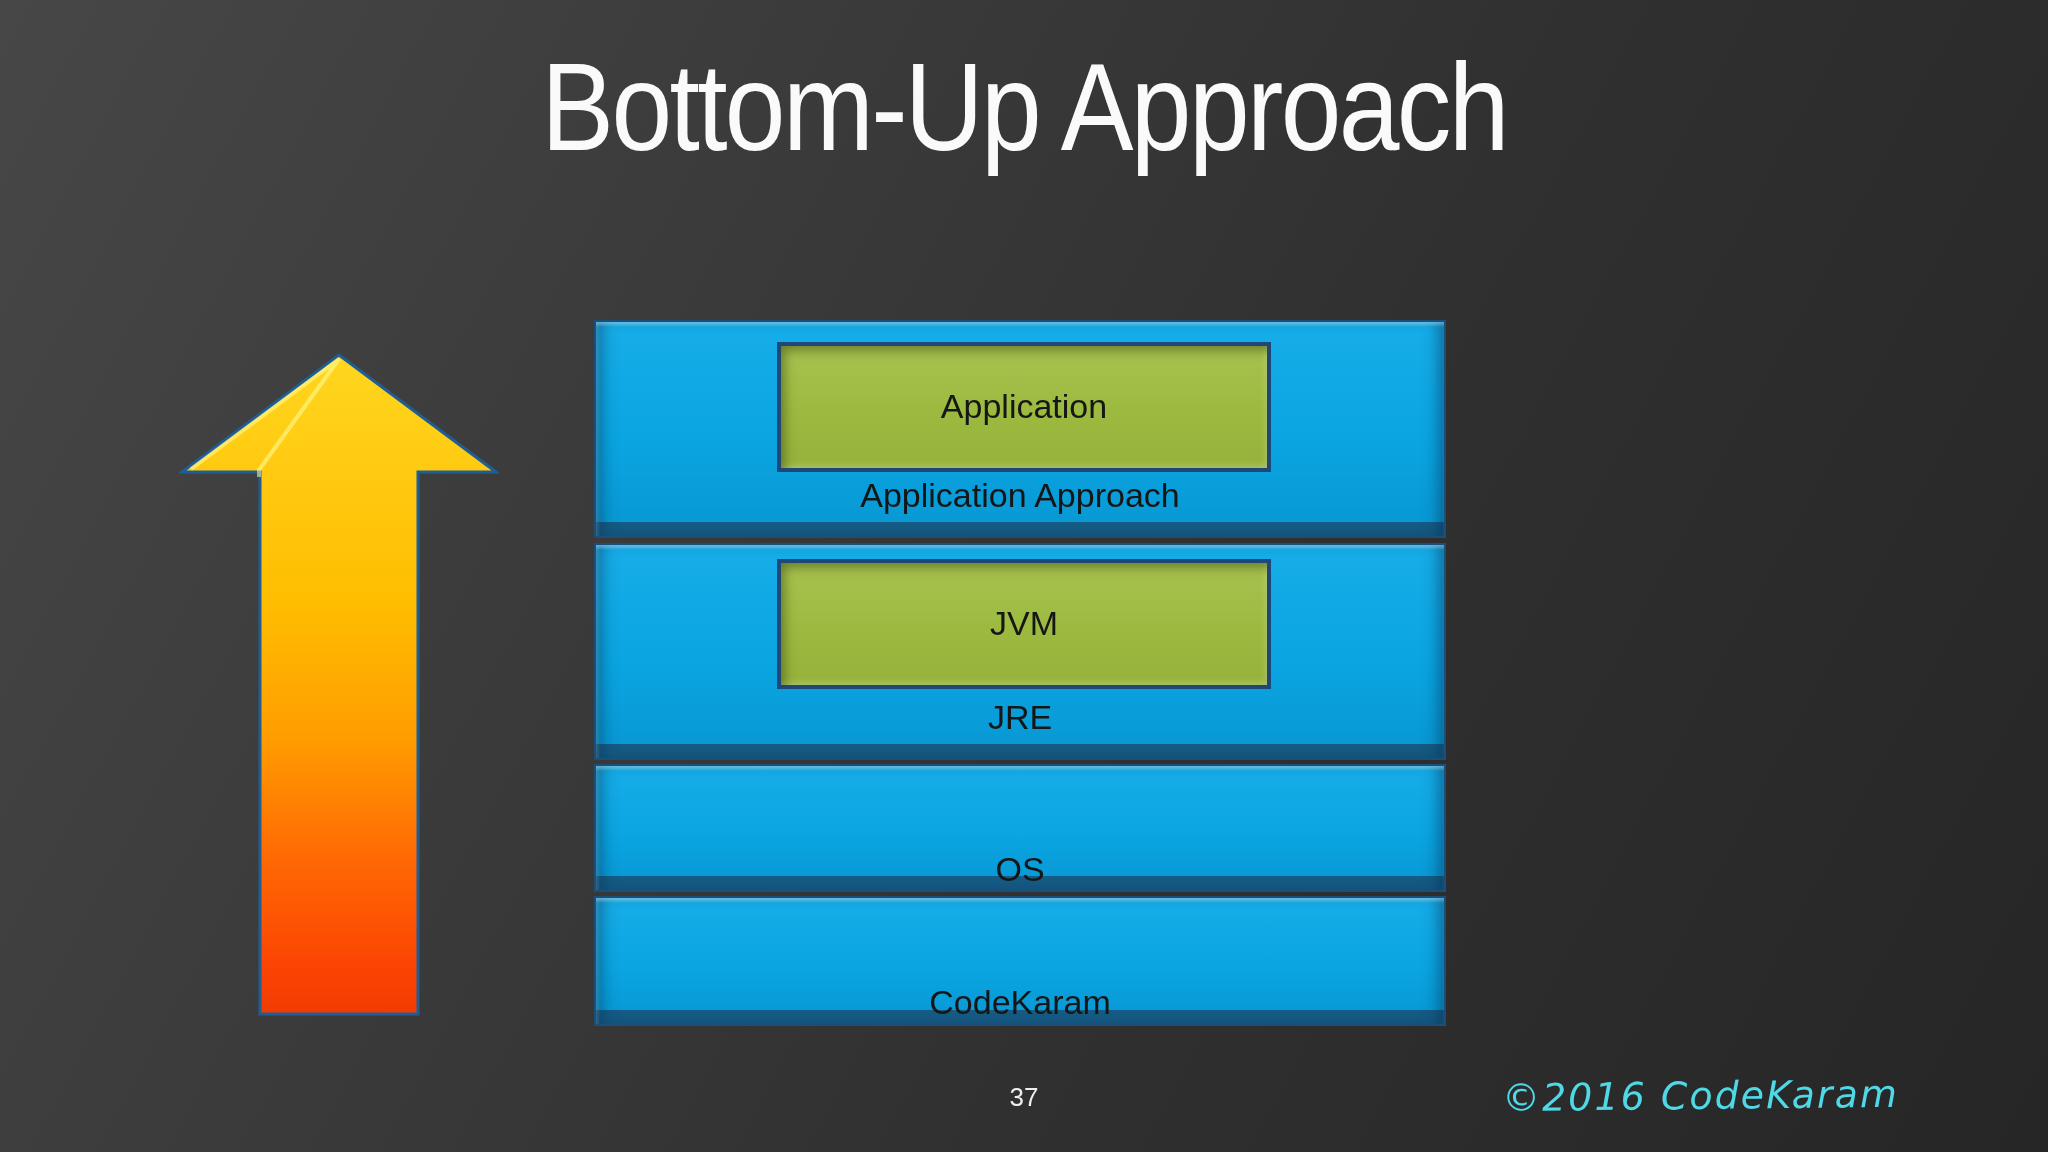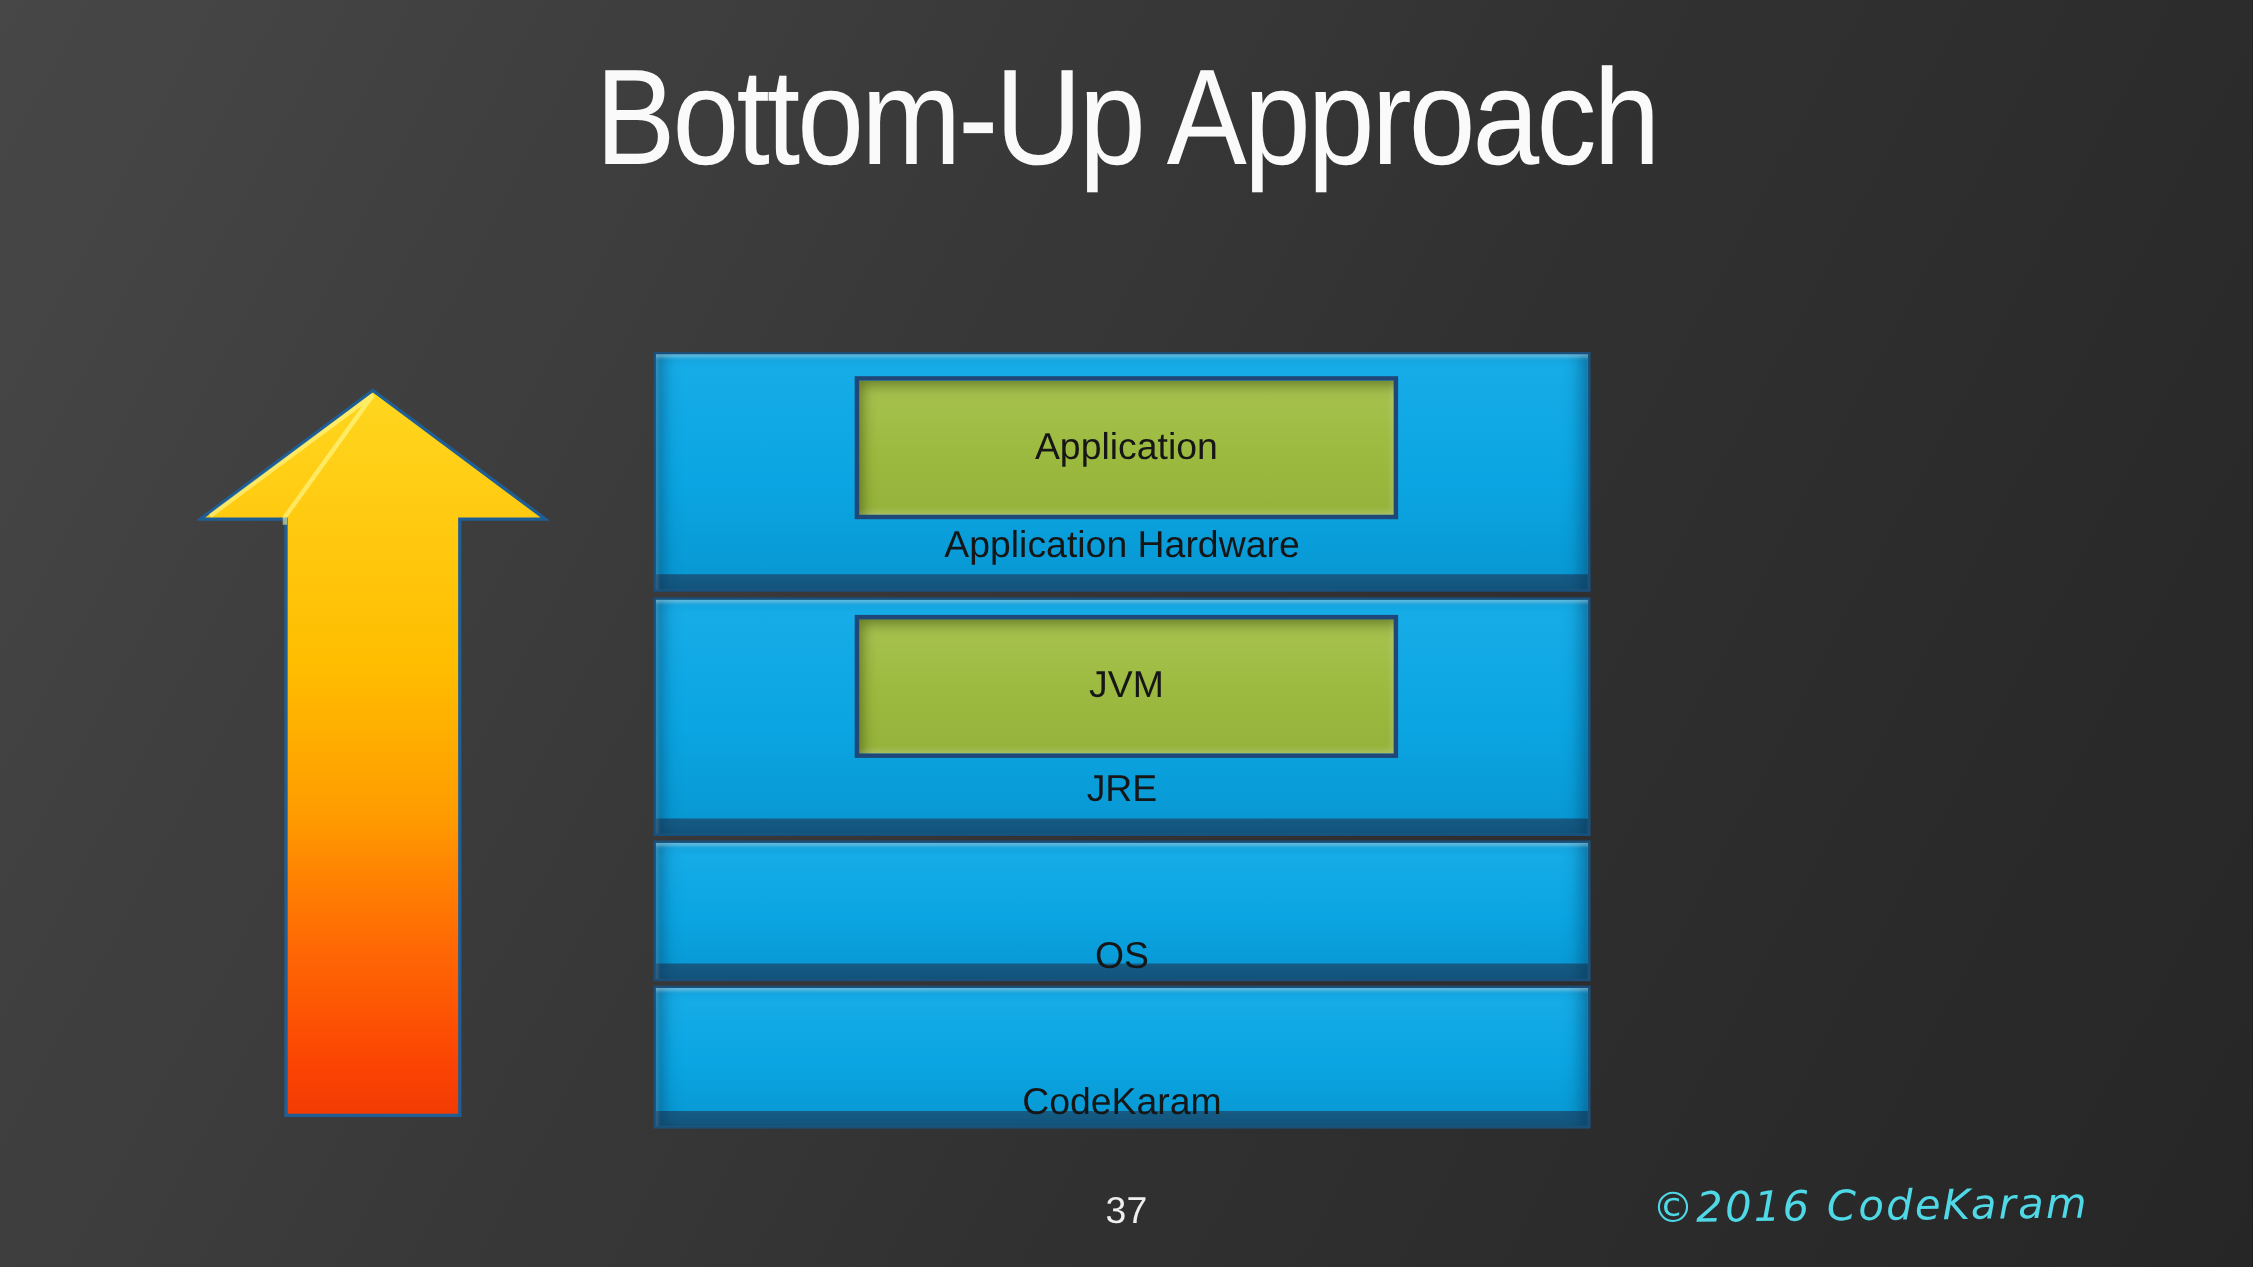--- a/index.html
+++ b/index.html
@@ -66,21 +66,21 @@
     position:absolute;left:0;width:100%;
     bottom:22px;text-align:center;
   }
   .center-label{
     position:absolute;left:0;top:0;width:100%;height:calc(100% - 12px);
     display:flex;align-items:center;justify-content:center;margin-top:48px;
   }
   
   .page-number{
     position:absolute;top:1082px;left:0;width:100%;
-    text-align:center;color:#efefef;font-size:34px;
+    text-align:center;color:#efefef;font-size:26px;
   }
   .credit{
     position:absolute;top:1074px;left:1502px;
     color:#4fd8e6;
     font-size:38px;
     font-style:italic;
     letter-spacing:2px;
     transform:rotate(-.6deg);
     font-family:"DejaVu Sans",sans-serif;
     white-space:nowrap;
@@ -107,21 +107,21 @@
       </defs>
       <polygon points="160,3 317,120 239,120 239,662 81,662 81,120 3,120" fill="url(#arrowGrad)" stroke="#1f5e95" stroke-width="3" stroke-linejoin="miter"></polygon>
       <polyline points="12,117 160,7 80,118 80,125" fill="none" stroke="rgba(255,255,160,0.55)" stroke-width="4"></polyline>
     </svg>
   </div>
 
   <div class="layer layer-1">
     <div class="inner-box inner-1">
       <span class="box-text">Application</span>
     </div>
-    <div class="box-text bottom-label">Application Hardware</div>
+    <div class="box-text bottom-label">Application Approach</div>
   </div>
 
   <div class="layer layer-2">
     <div class="inner-box inner-2">
       <span class="box-text">JVM</span>
     </div>
     <div class="box-text bottom-label">JRE</div>
   </div>
 
   <div class="layer layer-3">

